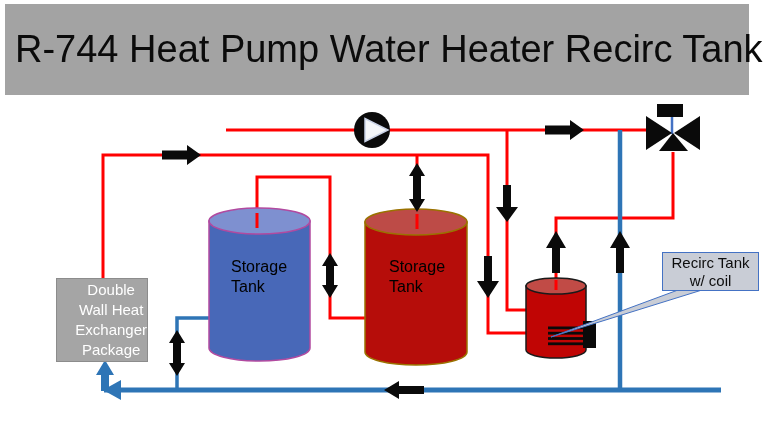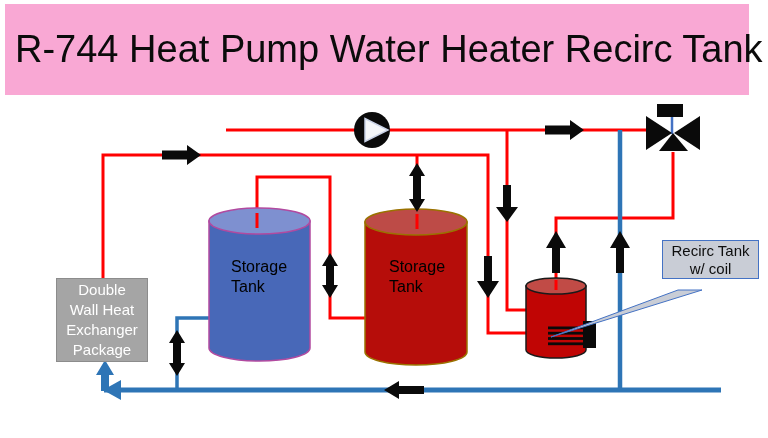--- a/index.html
+++ b/index.html
@@ -2,41 +2,41 @@
 <html><head>
 <meta charset="utf-8">
 <style>
   html,body{margin:0;padding:0;background:#ffffff;}
   .stage{
     position:relative;width:768px;height:438px;background:#ffffff;overflow:hidden;
     font-family:"Liberation Sans", sans-serif;
   }
   .banner{
     position:absolute;left:5px;top:4px;width:744px;height:91px;
-    background:#f9a8d4;display:flex;align-items:center;
+    background:#a3a3a3;display:flex;align-items:center;
   }
   .banner-title{
     color:#0b0b0b;font-size:38px;font-weight:400;letter-spacing:0px;
     padding-left:10px;white-space:nowrap;
   }
   .diagram-svg{position:absolute;left:0;top:0;width:768px;height:438px;}
   .hx-box{
     position:absolute;left:56px;top:278px;width:92px;height:84px;
     background:#A5A5A5;border:1px solid #8c8c8c;box-sizing:border-box;
     color:#ffffff;font-size:15px;line-height:20px;text-align:center;
-    white-space:pre-line;display:flex;align-items:center;justify-content:center;
+    white-space:pre-line;display:flex;align-items:center;justify-content:flex-end;
   }
   .tank-label{
     position:absolute;color:#000000;font-size:16px;line-height:20px;
     white-space:pre-line;text-align:left;
   }
   .tank-label.blue{left:231px;top:257px;}
   .tank-label.red{left:389px;top:257px;}
   .recirc-callout{
-    position:absolute;left:662px;top:240px;width:97px;height:39px;
+    position:absolute;left:662px;top:252px;width:97px;height:39px;
     background:#C9CDD6;border:1.5px solid #4472C4;box-sizing:border-box;
     color:#0d0d0d;font-size:15px;line-height:18px;text-align:center;
     white-space:pre-line;display:flex;align-items:center;justify-content:center;
   }
   .note{
     position:absolute;left:0px;top:411px;width:720px;text-align:center;
     color:#1a1a1a;font-size:14.5px;
   }
 </style>
 </head>

